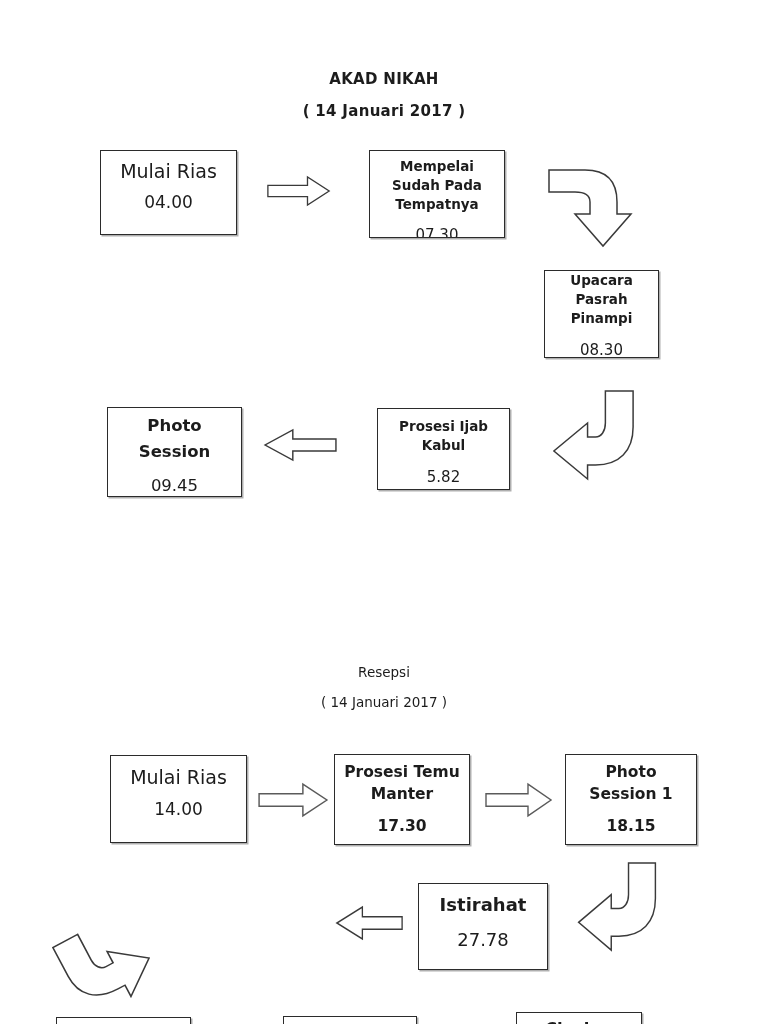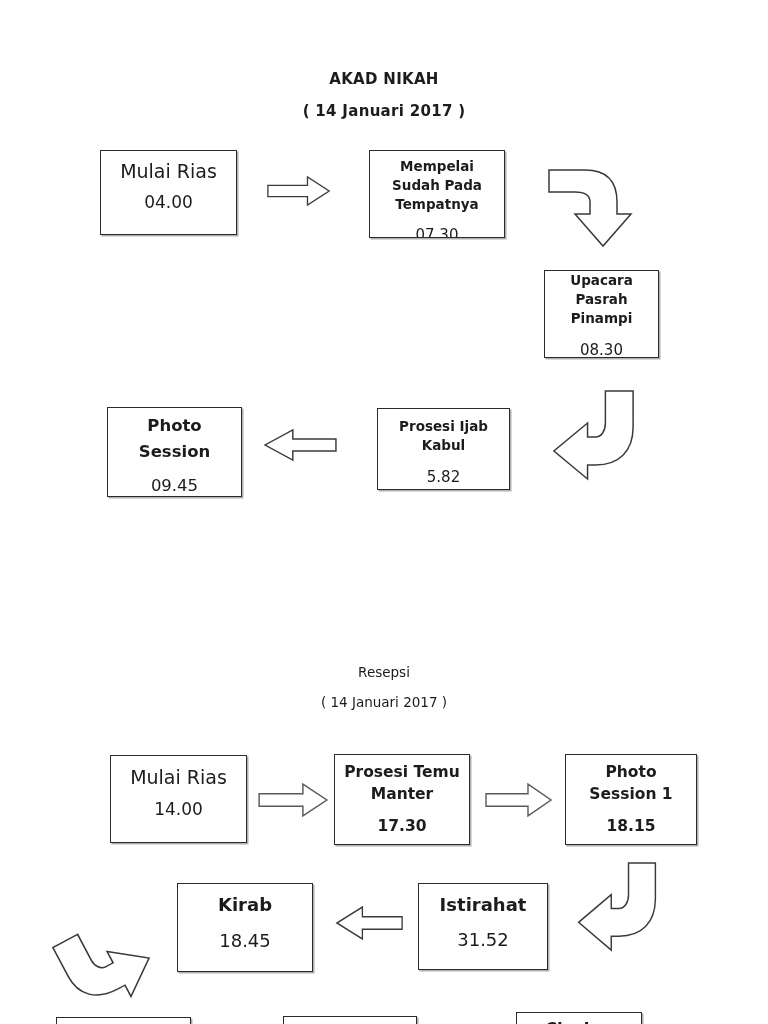--- a/index.html
+++ b/index.html
@@ -124,33 +124,29 @@
   </div>
 
   <div class="arrow" style="left:569px;top:861px;width:96px;height:96px;">
     <svg viewBox="0 0 100 97" preserveAspectRatio="none">
         <path d="M62,2 H90 V38 C90,62 76,76 52,76 H44 V90 L10,62 L44,34 V48 H52 C58,48 62,42 62,34 Z" fill="#ffffff" stroke="#3a3a3a" stroke-width="1.5" stroke-linejoin="miter"></path>
       </svg>
   </div>
 
   <div class="box" style="left:418px;top:883px;width:130px;height:87px;padding-top:8px;">
     <span class="ln lg">Istirahat</span>
-    <span class="ln lg2" style="margin-top:10px;">31.52</span>
+    <span class="ln lg2" style="margin-top:10px;">27.78</span>
   </div>
 
   <div class="arrow" style="left:334px;top:905px;width:70px;height:36px;">
     <svg viewBox="0 0 74 34" preserveAspectRatio="none">
         <polygon points="72,11 30,11 30,2 3,17 30,32 30,23 72,23" fill="#ffffff" stroke="#3a3a3a" stroke-width="1.4"></polygon>
       </svg>
   </div>
 
-  <div class="box" style="left:177px;top:883px;width:136px;height:89px;padding-top:8px;">
-    <span class="ln lg">Kirab</span>
-    <span class="ln lg2" style="margin-top:11px;">18.45</span>
-  </div>
 
   <div class="arrow" style="left:58px;top:922px;width:100px;height:88px;transform:rotate(-28deg) scaleX(-1);">
     <svg viewBox="0 0 100 97" preserveAspectRatio="none">
         <path d="M62,2 H90 V38 C90,62 76,76 52,76 H44 V90 L10,62 L44,34 V48 H52 C58,48 62,42 62,34 Z" fill="#ffffff" stroke="#3a3a3a" stroke-width="1.6" stroke-linejoin="miter"></path>
       </svg>
   </div>
 
   <div class="box" style="left:56px;top:1017px;width:135px;height:40px;"></div>
   <div class="box" style="left:283px;top:1016px;width:134px;height:40px;"></div>
   <div class="box" style="left:516px;top:1012px;width:126px;height:40px;padding-top:3px;">

